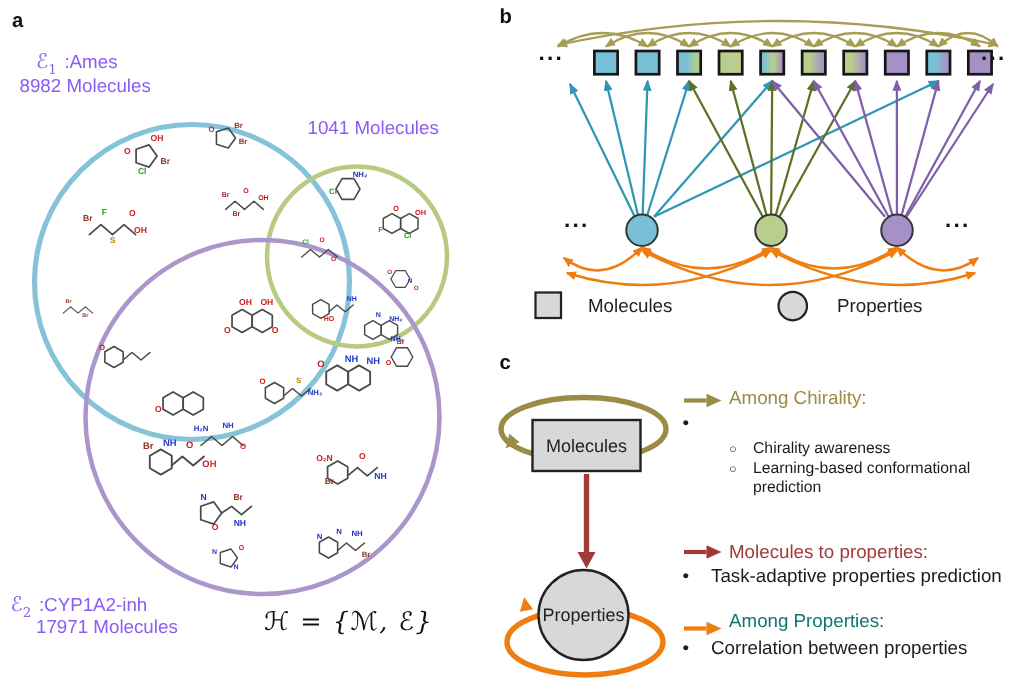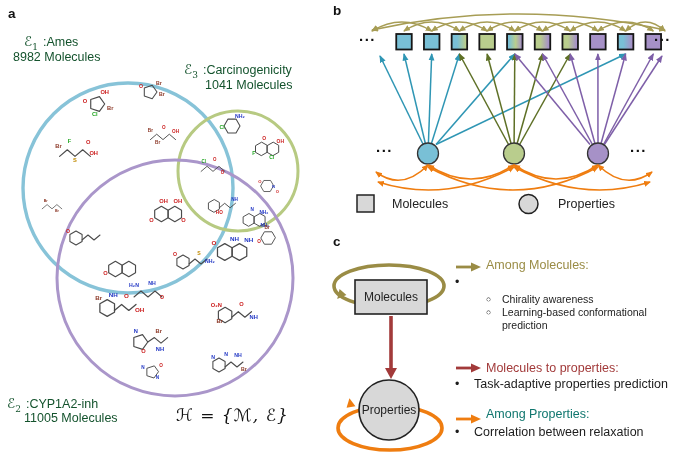--- a/index.html
+++ b/index.html
@@ -1,20 +1,20 @@
 <!DOCTYPE html>
 <html><head>
 <meta charset="utf-8">
 <style>
   html,body{margin:0;padding:0;background:#fff;}
   .stage{position:relative;width:685px;height:452px;background:#ffffff;overflow:hidden;
          font-family:"Liberation Sans",sans-serif;color:#1c1c1c;}
   .abs{position:absolute;}
   .panel-letter{font-weight:bold;font-size:13.5px;color:#111;}
-  .setlabel{font-size:12.5px;white-space:nowrap;color:#14532d;}
+  .setlabel{font-size:12.5px;white-space:nowrap;color:#8b5cf6;}
   .scr{font-family:"DejaVu Serif","DejaVu Sans",serif;font-style:italic;font-size:13.5px;}
   .sub{font-size:9px;vertical-align:-4px;font-family:"DejaVu Serif","DejaVu Sans",serif;}
   .setname{margin-left:5px;}
   .formula{font-family:"DejaVu Serif","DejaVu Sans",serif;font-style:italic;font-size:17px;
            letter-spacing:1px;color:#111;}
   .dots{font-weight:bold;font-size:15px;letter-spacing:1.5px;color:#111;}
   .leg{font-size:12.5px;color:#222;}
   .node-label{font-size:12px;text-align:center;color:#222;}
   .heading{font-size:12.5px;white-space:nowrap;}
   .brow{display:flex;align-items:flex-start;font-size:12.5px;color:#1c1c1c;}
@@ -305,44 +305,41 @@
 
   <div class="abs panel-letter" style="left:8px;top:6px">a</div>
   <div class="abs panel-letter" style="left:333px;top:3px">b</div>
   <div class="abs panel-letter" style="left:333px;top:234px">c</div>
 
   <div class="abs setlabel" style="left:24px;top:33px">
     <span class="scr">ℰ</span><span class="sub">1</span><span class="setname">:Ames</span>
   </div>
   <div class="abs setlabel" style="left:13px;top:50px">8982 Molecules</div>
 
-  <div class="abs setlabel" style="left:184px;top:61px">
-    <span class="scr">ℰ</span><span class="sub">3</span><span class="setname">:Carcinogenicity</span>
-  </div>
   <div class="abs setlabel" style="left:205px;top:78px">1041 Molecules</div>
 
   <div class="abs setlabel" style="left:7px;top:395px">
     <span class="scr">ℰ</span><span class="sub">2</span><span class="setname">:CYP1A2-inh</span>
   </div>
-  <div class="abs setlabel" style="left:24px;top:411px">11005 Molecules</div>
+  <div class="abs setlabel" style="left:24px;top:411px">17971 Molecules</div>
 
   <div class="abs formula" style="left:176px;top:405px">ℋ = {ℳ, ℰ}</div>
 
   <div class="abs dots" style="left:359px;top:27px">...</div>
   <div class="abs dots" style="left:654px;top:27px">...</div>
   <div class="abs dots" style="left:376px;top:138px">...</div>
   <div class="abs dots" style="left:630px;top:138px">...</div>
 
   <div class="abs leg" style="left:392px;top:197px">Molecules</div>
   <div class="abs leg" style="left:558px;top:197px">Properties</div>
 
   <div class="abs node-label" style="left:355px;top:280px;width:72px;height:34px;line-height:34px">Molecules</div>
   <div class="abs node-label" style="left:359px;top:403px;width:60px">Properties</div>
 
-  <div class="abs heading" style="left:486px;top:258px;color:#9a8c45">Among Molecules:</div>
+  <div class="abs heading" style="left:486px;top:258px;color:#9a8c45">Among Chirality:</div>
   <div class="abs brow" style="left:455px;top:275px;width:225px">
     <span class="bu">•</span>
   </div>
   <div class="abs srow" style="left:486px;top:293px;width:195px">
     <span class="su">○</span>
     <span>Chirality awareness</span>
   </div>
   <div class="abs srow" style="left:486px;top:306px;width:182px">
     <span class="su">○</span>
     <span>Learning-based conformational prediction</span>
@@ -350,16 +347,16 @@
 
   <div class="abs heading" style="left:486px;top:361px;color:#a23a3a">Molecules to properties:</div>
   <div class="abs brow" style="left:455px;top:377px;width:228px">
     <span class="bu">•</span>
     <span>Task-adaptive properties prediction</span>
   </div>
 
   <div class="abs heading" style="left:486px;top:407px;color:#0f766e">Among Properties:</div>
   <div class="abs brow" style="left:455px;top:425px;width:228px">
     <span class="bu">•</span>
-    <span>Correlation between relaxation</span>
+    <span>Correlation between properties</span>
   </div>
 
 </div>
 
 </body></html>

